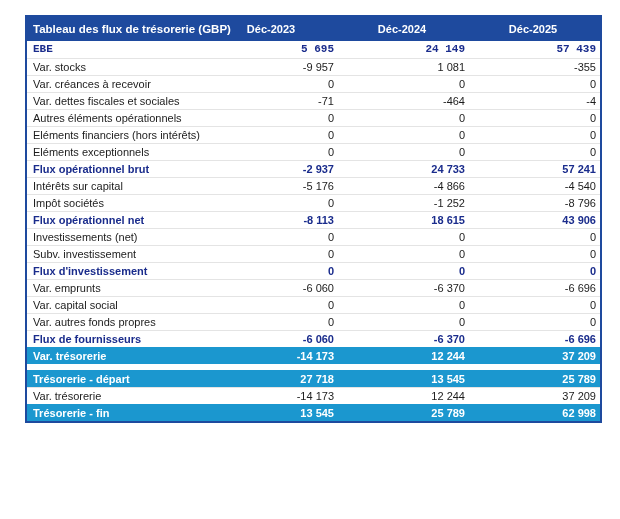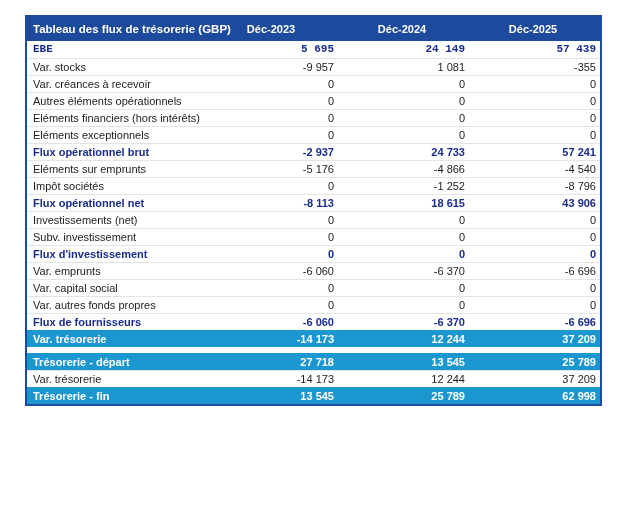--- a/index.html
+++ b/index.html
@@ -113,20 +113,26 @@
             <td class="num">1 081</td>
             <td class="num">-355</td>
           </tr>
           <tr class="normal">
             <td class="label">Var. créances à recevoir</td>
             <td class="num">0</td>
             <td class="num">0</td>
             <td class="num">0</td>
           </tr>
           <tr class="normal">
+            <td class="label">Var. dettes fiscales et sociales</td>
+            <td class="num">-71</td>
+            <td class="num">-464</td>
+            <td class="num">-4</td>
+          </tr>
+          <tr class="normal">
             <td class="label">Autres éléments opérationnels</td>
             <td class="num">0</td>
             <td class="num">0</td>
             <td class="num">0</td>
           </tr>
           <tr class="normal">
             <td class="label">Eléments financiers (hors intérêts)</td>
             <td class="num">0</td>
             <td class="num">0</td>
             <td class="num">0</td>
@@ -137,21 +143,21 @@
             <td class="num">0</td>
             <td class="num">0</td>
           </tr>
           <tr class="bold">
             <td class="label">Flux opérationnel brut</td>
             <td class="num">-2 937</td>
             <td class="num">24 733</td>
             <td class="num">57 241</td>
           </tr>
           <tr class="normal">
-            <td class="label">Eléments sur emprunts</td>
+            <td class="label">Intérêts sur capital</td>
             <td class="num">-5 176</td>
             <td class="num">-4 866</td>
             <td class="num">-4 540</td>
           </tr>
           <tr class="normal">
             <td class="label">Impôt sociétés</td>
             <td class="num">0</td>
             <td class="num">-1 252</td>
             <td class="num">-8 796</td>
           </tr>

